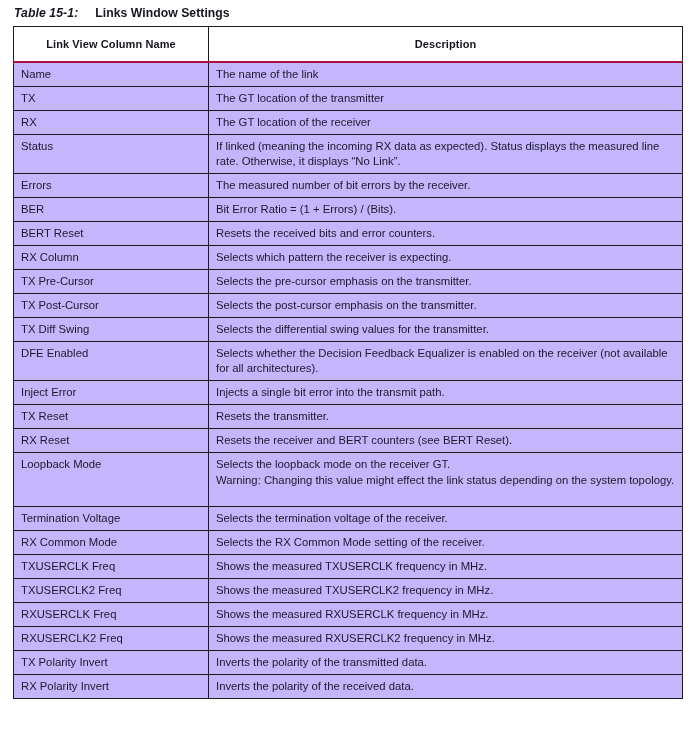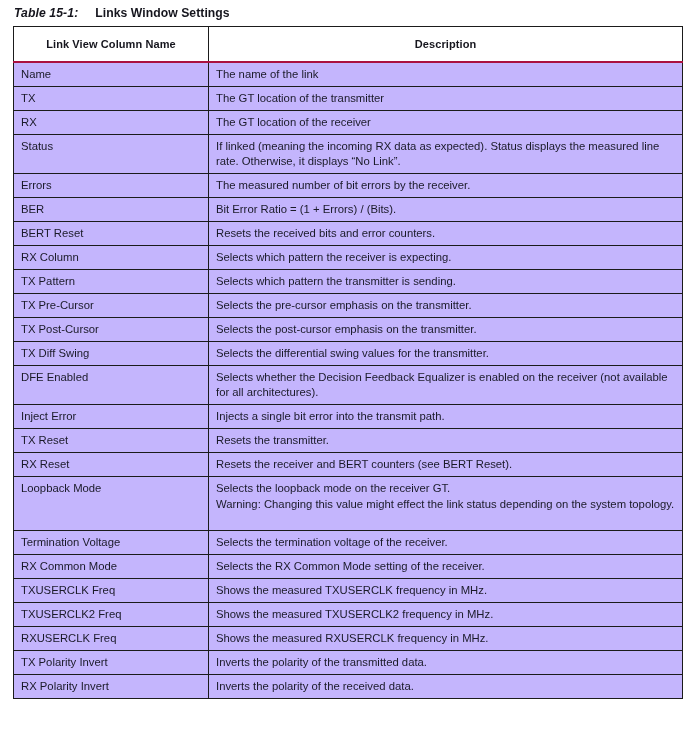--- a/index.html
+++ b/index.html
@@ -166,26 +166,20 @@
               <p>Resets the received bits and error counters.</p>
             </td>
           </tr>
           <tr>
             <td class="name-cell">RX Column</td>
             <td class="desc-cell">
               <p>Selects which pattern the receiver is expecting.</p>
             </td>
           </tr>
           <tr>
-            <td class="name-cell">TX Pattern</td>
-            <td class="desc-cell">
-              <p>Selects which pattern the transmitter is sending.</p>
-            </td>
-          </tr>
-          <tr>
             <td class="name-cell">TX Pre-Cursor</td>
             <td class="desc-cell">
               <p>Selects the pre-cursor emphasis on the transmitter.</p>
             </td>
           </tr>
           <tr>
             <td class="name-cell">TX Post-Cursor</td>
             <td class="desc-cell">
               <p>Selects the post-cursor emphasis on the transmitter.</p>
             </td>
@@ -248,20 +242,26 @@
           <tr>
             <td class="name-cell">TXUSERCLK2 Freq</td>
             <td class="desc-cell">
               <p>Shows the measured TXUSERCLK2 frequency in MHz.</p>
             </td>
           </tr>
           <tr>
             <td class="name-cell">RXUSERCLK Freq</td>
             <td class="desc-cell">
               <p>Shows the measured RXUSERCLK frequency in MHz.</p>
+            </td>
+          </tr>
+          <tr>
+            <td class="name-cell">RXUSERCLK2 Freq</td>
+            <td class="desc-cell">
+              <p>Shows the measured RXUSERCLK2 frequency in MHz.</p>
             </td>
           </tr>
           <tr>
             <td class="name-cell">TX Polarity Invert</td>
             <td class="desc-cell">
               <p>Inverts the polarity of the transmitted data.</p>
             </td>
           </tr>
           <tr>
             <td class="name-cell">RX Polarity Invert</td>

